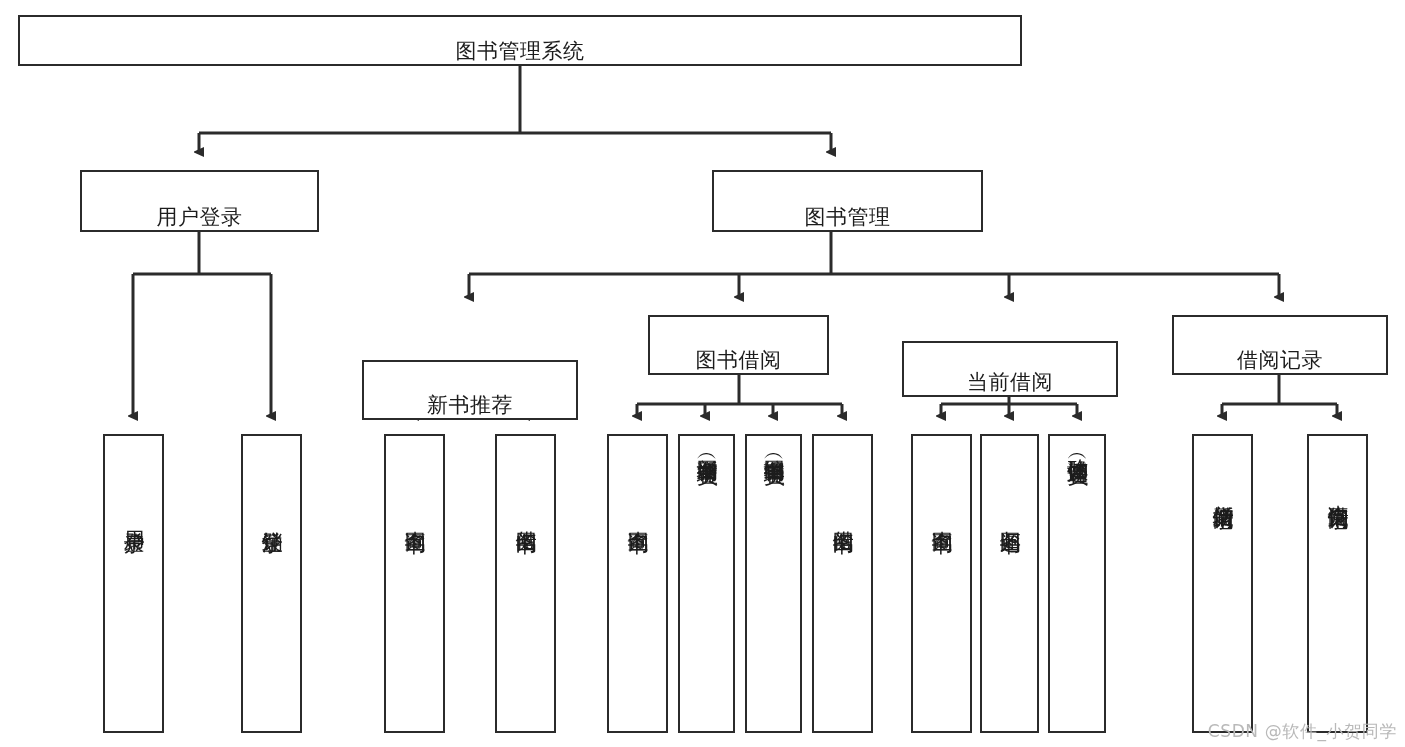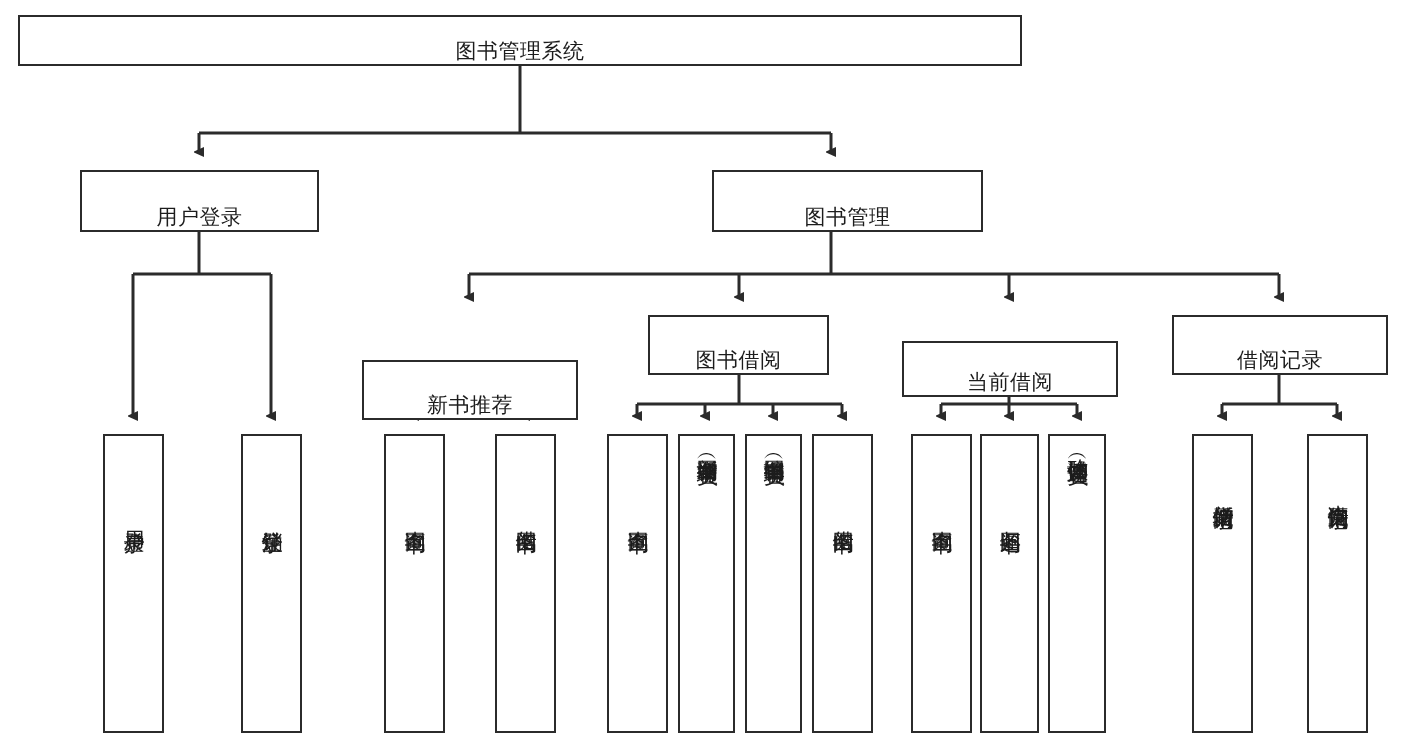--- a/index.html
+++ b/index.html
@@ -205,14 +205,15 @@
   </div>
 
   <div class="node leaf mid2" style="left:1192px; top:434px; width:61px; height:299px;">
     <span class="node-label">新增借阅记录</span>
   </div>
 
   <div class="node leaf mid2" style="left:1307px; top:434px; width:61px; height:299px;">
     <span class="node-label">查询借阅记录</span>
   </div>
 
+  <div id="watermark">CSDN @软件_小贺同学</div>
 
 </div>
 
 </body></html>

